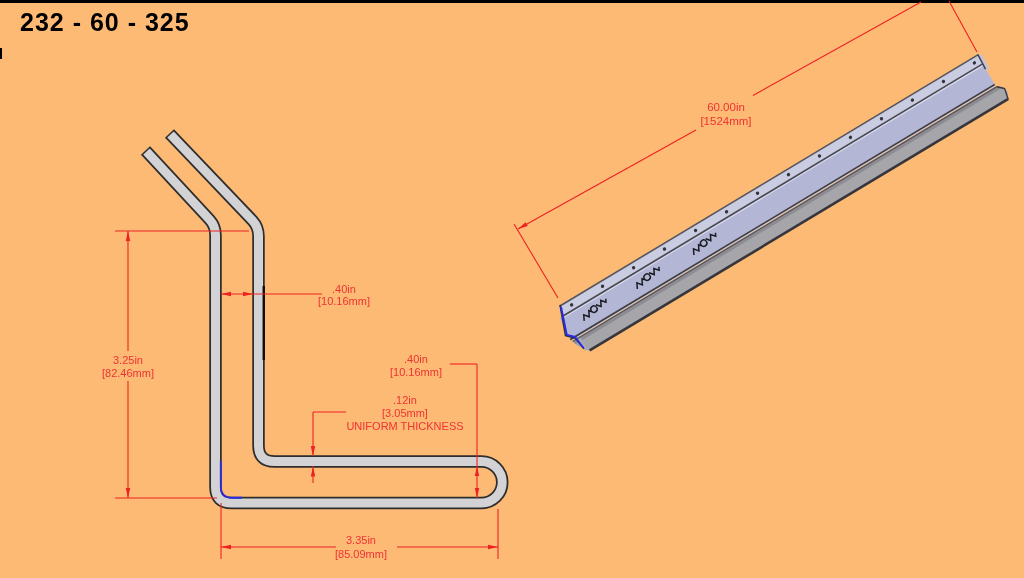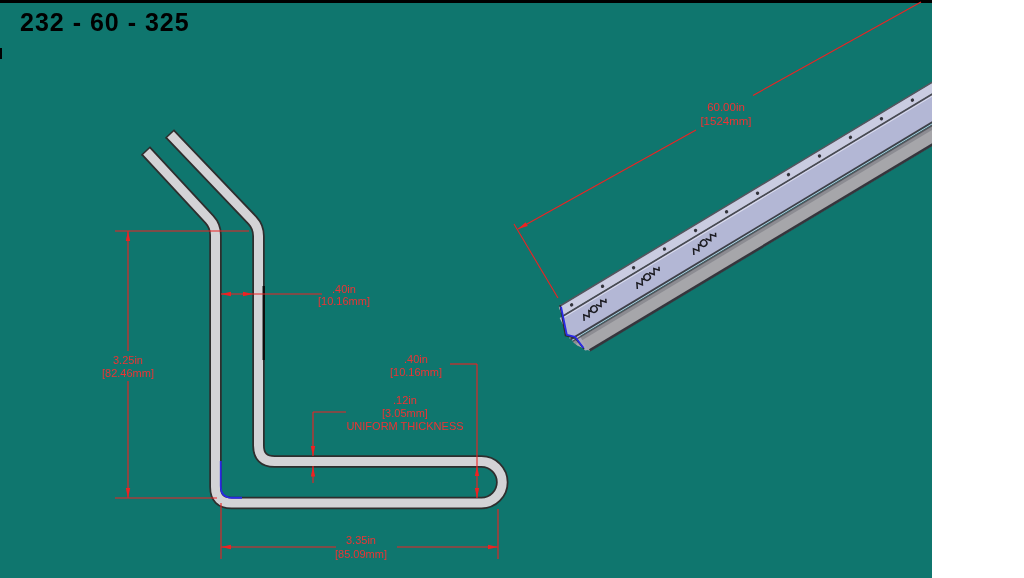--- a/index.html
+++ b/index.html
@@ -1,16 +1,16 @@
 <!DOCTYPE html>
 <html><head>
 <meta charset="utf-8">
 <style>
   html,body{margin:0;padding:0;background:#ffffff;}
-  #stage{position:relative;width:932px;height:578px;background:#0f766e;overflow:hidden;
+  #stage{position:relative;width:1024px;height:578px;background:#fdba74;overflow:hidden;
          font-family:"Liberation Sans",sans-serif;}
   #topbar{position:absolute;left:0;top:0;width:1024px;height:3px;background:#000;}
   #edge-notch{position:absolute;left:0;top:48px;width:2px;height:11px;background:#000;}
   #title{position:absolute;left:20px;top:8px;font-size:25px;font-weight:bold;color:#000;
          letter-spacing:1px;white-space:nowrap;}
   svg{position:absolute;left:0;top:0;}
   .dim-line{stroke:#ee2222;stroke-width:1.1;fill:none;}
   .dim-arrow{fill:#ee2222;stroke:none;}
   .dim-text{fill:#ee3333;font-size:11px;text-anchor:middle;}
   .dim-text-lg{fill:#ee3333;font-size:11.5px;text-anchor:middle;}

